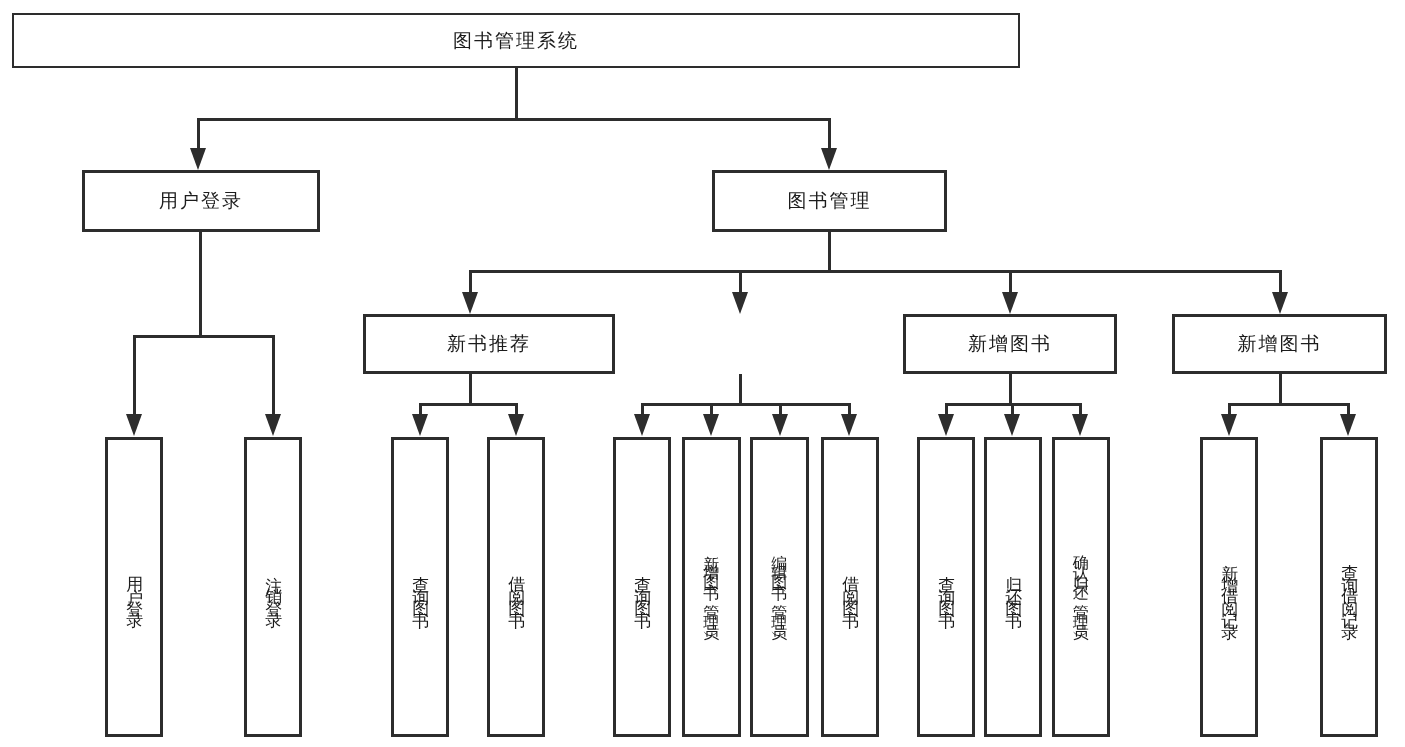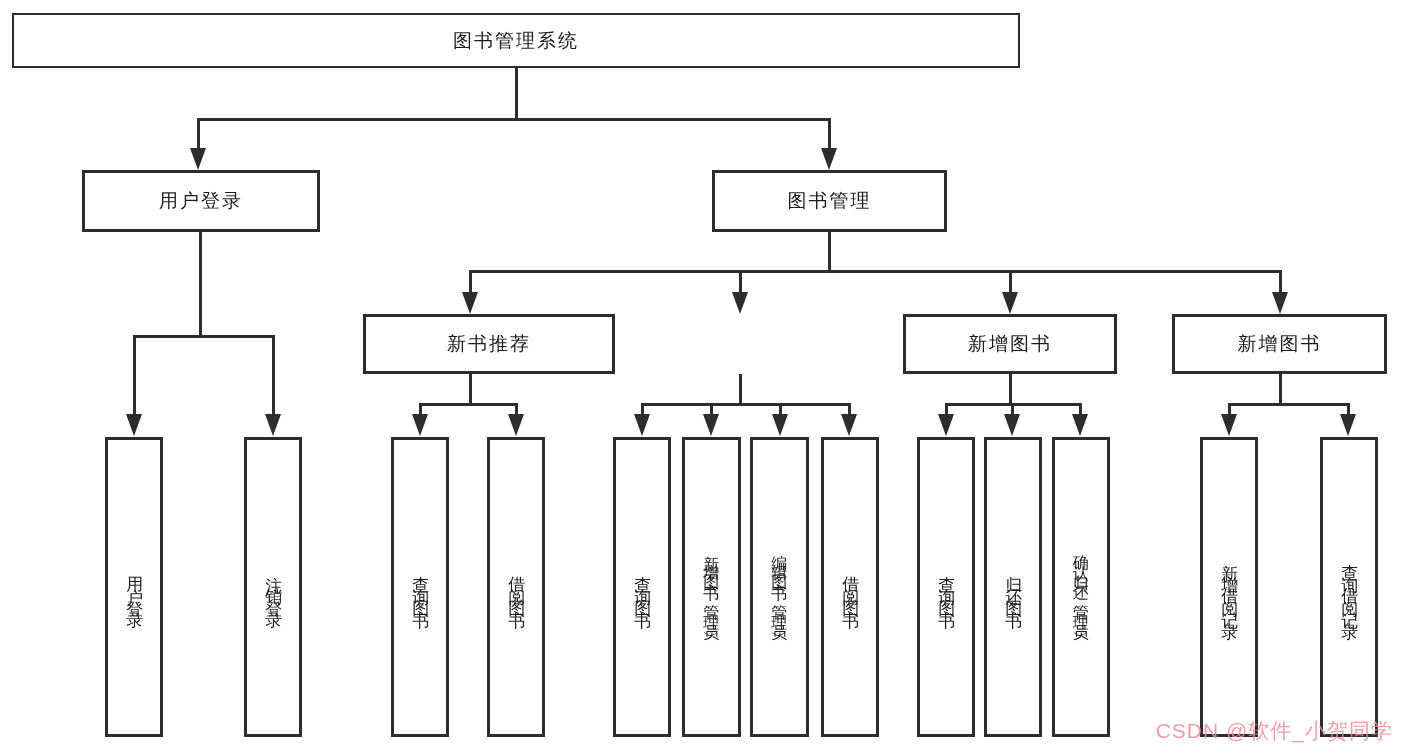--- a/index.html
+++ b/index.html
@@ -158,15 +158,14 @@
     <span class="vtext long">确认归还（管理员）</span>
   </div>
 
   <div class="box" style="left:1200px;top:437px;width:58px;height:300px;">
     <span class="vtext">新增借阅记录</span>
   </div>
   <div class="box" style="left:1320px;top:437px;width:58px;height:300px;">
     <span class="vtext">查询借阅记录</span>
   </div>
 
-  <div class="watermark">CSDN @软件_小贺同学</div>
 
 </div>
 
 </body></html>

